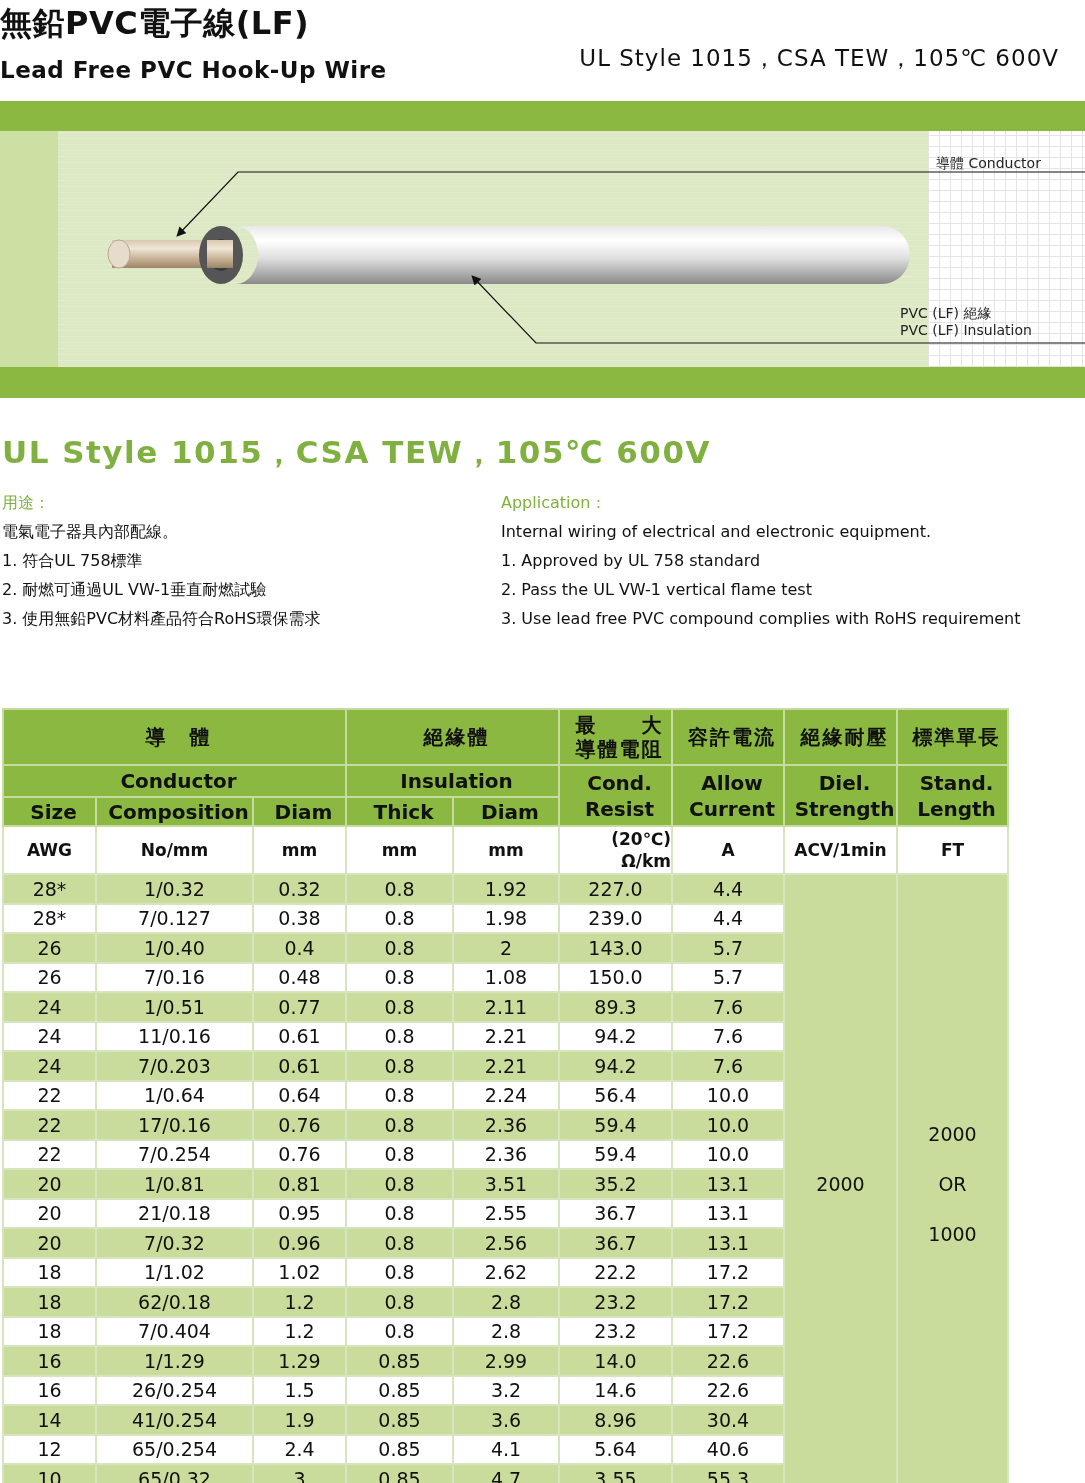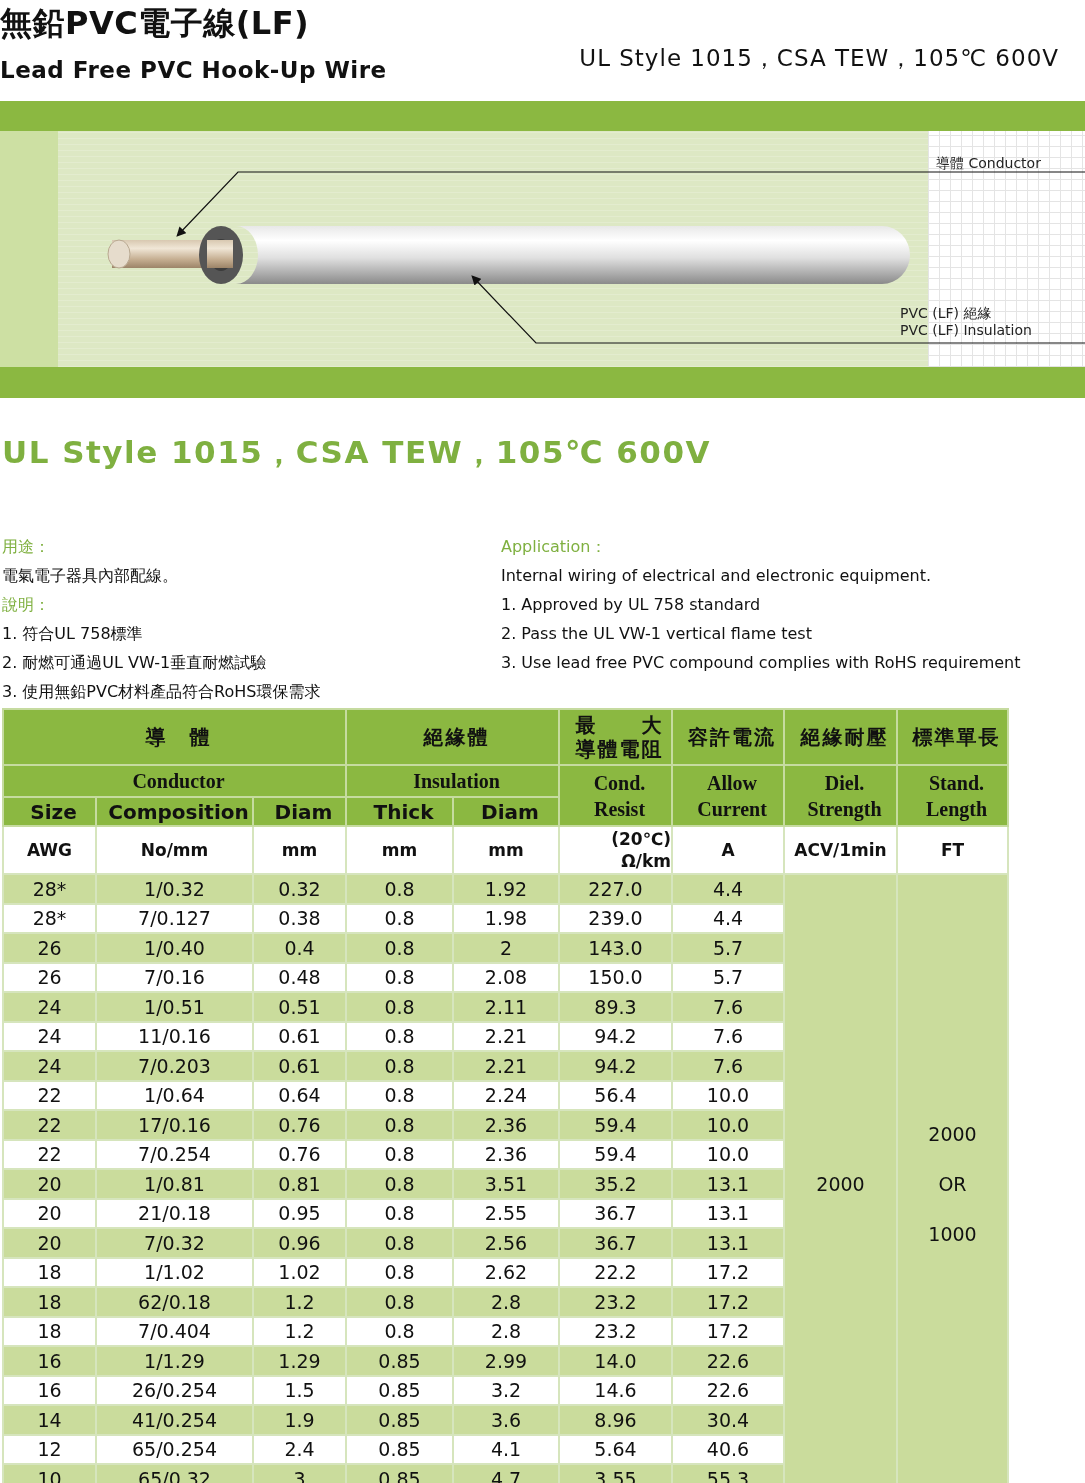--- a/index.html
+++ b/index.html
@@ -24,32 +24,32 @@
         repeating-linear-gradient(90deg, #e4e4e4 0 1px, transparent 1px 11px); }
   .wire-svg { position: absolute; left: 0; top: 30px; }
   .callout { position: absolute; font-size: 14px; color: #222; line-height: 17px; }
   .callout-cond { left: 936px; top: 54px; }
   .callout-ins { left: 900px; top: 204px; }
 
   
   .spec-heading { position: absolute; left: 2px; top: 432px; font-size: 31px; font-weight: bold; color: #7fb040; letter-spacing: 1.5px; }
 
   
-  .desc-col { position: absolute; top: 488px; font-size: 16px; line-height: 29px; margin-top: 44px; }
+  .desc-col { position: absolute; top: 488px; font-size: 16px; line-height: 29px; }
   .desc-left { left: 2px; }
   .desc-right { left: 501px; }
   .desc-label { color: #7fb040; }
   .desc-text { color: #111; }
 
   
   .spec-table { position: absolute; left: 2px; top: 708px; border-collapse: collapse; table-layout: fixed; }
   .spec-table th, .spec-table td { text-align: center; vertical-align: middle; border: 2px solid #c6dba0; padding: 0; }
   .spec-table th { background: #8bb841; color: #111; font-weight: bold; padding-left: 8px; }
   .h-zh th { height: 56px; font-size: 20px; letter-spacing: 2px; }
-  .h-en1 th { height: 32px; font-size: 20px; font-family: Liberation Serif, serif; }
+  .h-en1 th { height: 32px; font-size: 20px; }
   .h-en2 th { height: 29px; font-size: 20px; }
   .th-2line { font-size: 20px; line-height: 26px; }
   .th-zh-2line { font-size: 20px; line-height: 24px; letter-spacing: 3px; }
   .units td { background: #ffffff; height: 48px; font-size: 17px; font-weight: bold; border-color: #d6e5bd; }
   .units .unit-2line { line-height: 22px; text-align: right; }
   .data td { height: 29.5px; font-size: 19px; color: #111; border-color: #d6e5bd; }
   .data.odd td { background: #cadc9c; }
   .data.even td { background: #ffffff; }
   .data td.merged { background: #cadc9c !important; font-size: 19px; }
   .merged-len div { line-height: 50px; }
@@ -106,21 +106,20 @@
     <div>PVC (LF) Insulation</div>
   </div>
   <div class="bar-bottom"></div>
 </div>
 
 <div class="spec-heading">UL Style 1015，CSA TEW，105℃ 600V</div>
 
 <div class="desc-col desc-left">
   <div class="desc-label">用途：</div>
   <div class="desc-text">電氣電子器具內部配線。</div>
-  <div class="desc-label">說明：</div>
   <div class="desc-text">1. 符合UL 758標準</div>
   <div class="desc-text">2. 耐燃可通過UL VW-1垂直耐燃試驗</div>
   <div class="desc-text">3. 使用無鉛PVC材料產品符合RoHS環保需求</div>
 </div>
 
 <div class="desc-col desc-right">
   <div class="desc-label">Application：</div>
   <div class="desc-text">Internal wiring of electrical and electronic equipment.</div>
   <div class="desc-text">1. Approved by UL 758 standard</div>
   <div class="desc-text">2. Pass the UL VW-1 vertical flame test</div>
@@ -225,28 +224,28 @@
         <td>0.8</td>
         <td>2</td>
         <td>143.0</td>
         <td>5.7</td>
       </tr>
       <tr class="data even">
         <td>26</td>
         <td>7/0.16</td>
         <td>0.48</td>
         <td>0.8</td>
-        <td>2.08</td>
+        <td>1.08</td>
         <td>150.0</td>
         <td>5.7</td>
       </tr>
       <tr class="data odd">
         <td>24</td>
         <td>1/0.51</td>
-        <td>0.51</td>
+        <td>0.77</td>
         <td>0.8</td>
         <td>2.11</td>
         <td>89.3</td>
         <td>7.6</td>
       </tr>
       <tr class="data even">
         <td>24</td>
         <td>11/0.16</td>
         <td>0.61</td>
         <td>0.8</td>

